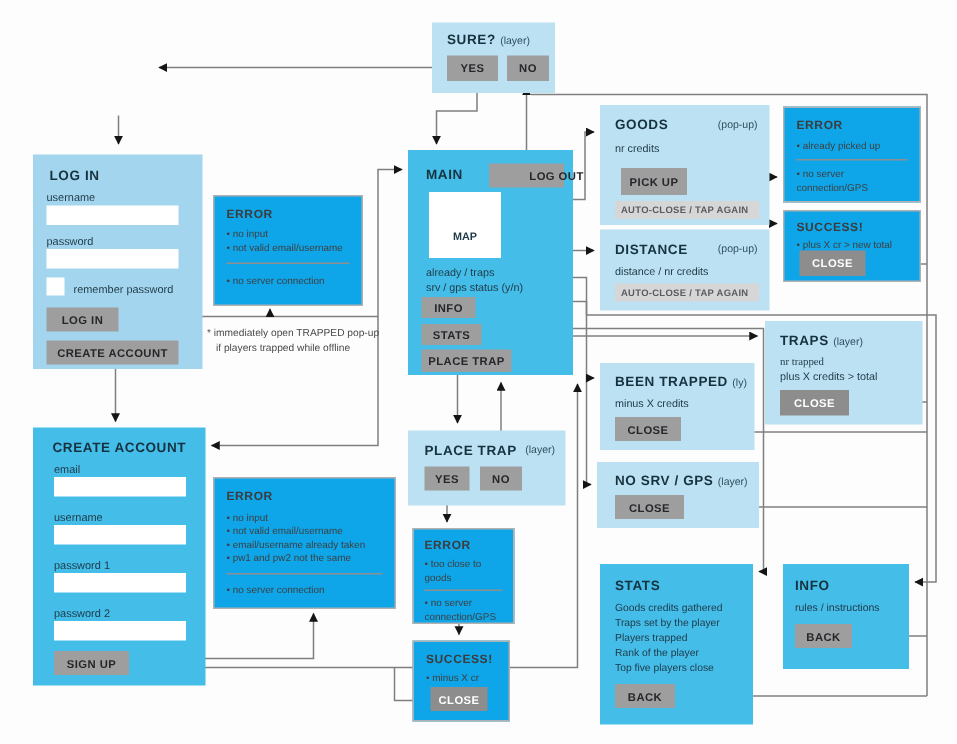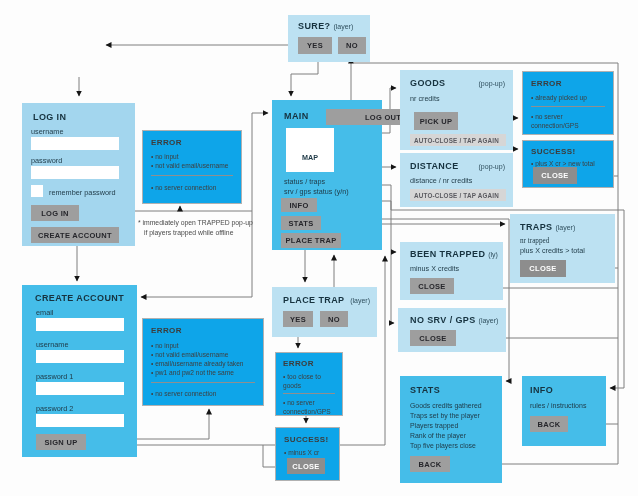--- a/index.html
+++ b/index.html
@@ -102,25 +102,25 @@
     <div class="abs bl" style="left:8px;top:52px;">no server connection</div>
   </div>
 
   <div class="abs note" style="left:138px;top:218px;">
     <div>* immediately open TRAPPED pop-up</div>
     <div style="padding-left:6px;">if players trapped while offline</div>
   </div>
 
   <div class="abs panel cyan" style="left:272px;top:100px;width:110px;height:150px;">
     <div class="abs ttl" style="left:12px;top:11px;">MAIN</div>
-    <div class="abs btn" style="left:54px;top:9px;width:74px;height:16px;padding-left:40px;">LOG OUT</div>
+    <div class="abs btn" style="left:54px;top:9px;width:50px;height:16px;padding-left:40px;">LOG OUT</div>
     <div class="abs" style="left:14px;top:28px;width:48px;height:44px;background:#fff;display:flex;align-items:flex-end;justify-content:center;">
       <div class="bd" style="font-weight:bold;margin-bottom:10px;">MAP</div>
     </div>
-    <div class="abs bd" style="left:12px;top:77px;">status / traps</div>
+    <div class="abs bd" style="left:12px;top:77px;">already / traps</div>
     <div class="abs bd" style="left:12px;top:87px;">srv / gps status (y/n)</div>
     <div class="abs btn" style="left:9px;top:98px;width:36px;height:14px;">INFO</div>
     <div class="abs btn" style="left:9px;top:116px;width:40px;height:14px;">STATS</div>
     <div class="abs btn" style="left:9px;top:133px;width:60px;height:15px;">PLACE TRAP</div>
   </div>
 
   <div class="abs panel pblue" style="left:400px;top:70px;width:113px;height:80px;">
     <div class="abs ttl" style="left:10px;top:8px;">GOODS</div>
     <div class="abs tag" style="right:8px;top:10px;">(pop-up)</div>
     <div class="abs bd" style="left:10px;top:24px;">nr credits</div>

